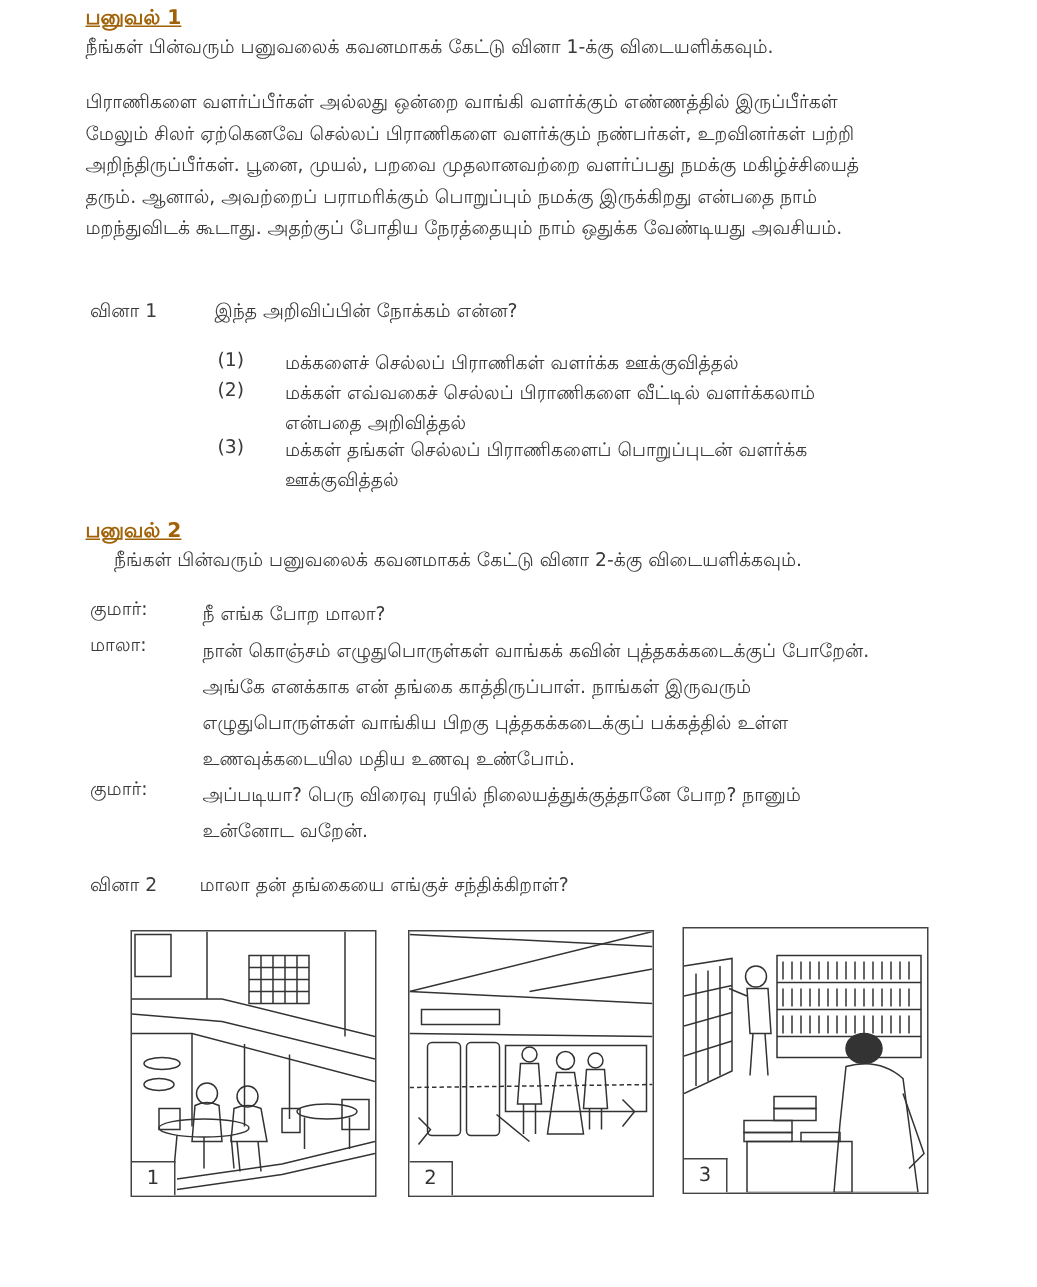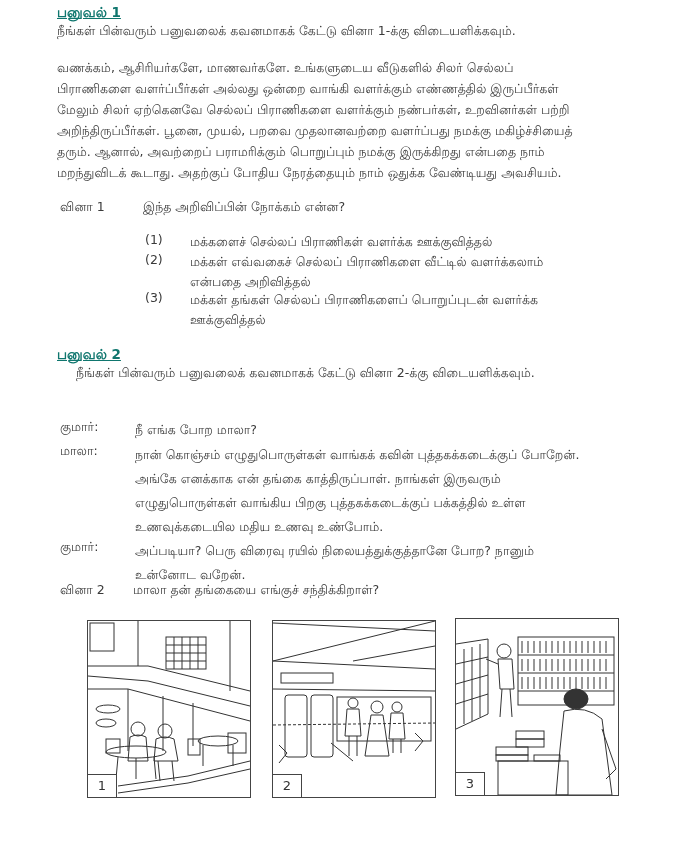--- a/index.html
+++ b/index.html
@@ -3,21 +3,21 @@
   <meta charset="utf-8">
   <style>
     html, body { margin: 0; padding: 0; background: #ffffff; }
     body {
       width: 691px; height: 858px; position: relative; overflow: hidden;
       font-family: "DejaVu Sans", "Liberation Sans", sans-serif;
       color: #3a3a3a;
       font-size: 12.5px;
     }
     .abs { position: absolute; }
-    .heading { font-weight: bold; text-decoration: underline; font-size: 13.5px; color: #0f766e; }
+    .heading { font-weight: bold; text-decoration: underline; font-size: 13.5px; color: #a16207; }
     .line { white-space: nowrap; line-height: 21px; }
     .opt-num { position: absolute; left: 145px; }
     .opt-text { position: absolute; left: 190px; width: 430px; line-height: 20px; }
     .pic {
       position: absolute; border: 1.5px solid #444; background: #fff; overflow: hidden;
     }
     .pic-num {
       position: absolute; left: 0; bottom: 0; width: 28px; height: 22px;
       border-top: 1.5px solid #444; border-right: 1.5px solid #444;
       font-size: 13px; line-height: 22px; text-align: center; background: #fff; color: #333;
@@ -25,21 +25,20 @@
     .footer { font-size: 10px; color: #555; }
     svg { display: block; }
   </style>
 </head>
 <body>
 
 <div class="abs heading" style="left:57px; top:4px;">பனுவல் 1</div>
 <div class="abs line" style="left:57px; top:20px;">நீங்கள் பின்வரும் பனுவலைக் கவனமாகக் கேட்டு வினா 1-க்கு விடையளிக்கவும்.</div>
 
 <div class="abs" style="left:57px; top:57px; width:620px;">
-  <div class="line">வணக்கம், ஆசிரியர்களே, மாணவர்களே. உங்களுடைய வீடுகளில் சிலர் செல்லப்</div>
   <div class="line">பிராணிகளை வளர்ப்பீர்கள் அல்லது ஒன்றை வாங்கி வளர்க்கும் எண்ணத்தில் இருப்பீர்கள்</div>
   <div class="line">மேலும் சிலர் ஏற்கெனவே செல்லப் பிராணிகளை வளர்க்கும் நண்பர்கள், உறவினர்கள் பற்றி</div>
   <div class="line">அறிந்திருப்பீர்கள். பூனை, முயல், பறவை முதலானவற்றை வளர்ப்பது நமக்கு மகிழ்ச்சியைத்</div>
   <div class="line">தரும். ஆனால், அவற்றைப் பராமரிக்கும் பொறுப்பும் நமக்கு இருக்கிறது என்பதை நாம்</div>
   <div class="line">மறந்துவிடக் கூடாது. அதற்குப் போதிய நேரத்தையும் நாம் ஒதுக்க வேண்டியது அவசியம்.</div>
 </div>
 
 <div class="abs" style="left:0; top:199px; width:581px; height:20px;">
   <span class="abs" style="left:60px;">வினா 1</span>
   <span class="abs" style="left:143px;text-align:right;">இந்த அறிவிப்பின் நோக்கம் என்ன?</span>
@@ -64,21 +63,21 @@
     <div class="opt-text">
       <div>மக்கள் தங்கள் செல்லப் பிராணிகளைப் பொறுப்புடன் வளர்க்க</div>
       <div>ஊக்குவித்தல்</div>
     </div>
   </div>
 </div>
 
 <div class="abs heading" style="left:57px; top:346px;">பனுவல் 2</div>
 <div class="abs line" style="left:57px; top:362px;margin-left:19px;">நீங்கள் பின்வரும் பனுவலைக் கவனமாகக் கேட்டு வினா 2-க்கு விடையளிக்கவும்.</div>
 
-<div class="abs" style="left:0; top:398px; width:627px; height:170px;margin-top:21px;">
+<div class="abs" style="left:0; top:398px; width:627px; height:170px;">
   <div class="abs" style="top:0; left:0; width:691px;">
     <span class="abs" style="left:60px;">குமார்:</span>
     <div class="abs" style="left:135px; line-height:23px;">
       <div class="line">நீ எங்க போற மாலா?</div>
     </div>
   </div>
   <div class="abs" style="top:24px; left:0; width:691px;">
     <span class="abs" style="left:60px;">மாலா:</span>
     <div class="abs" style="left:135px;">
       <div class="line" style="line-height:24px;">நான் கொஞ்சம் எழுதுபொருள்கள் வாங்கக் கவின் புத்தகக்கடைக்குப் போறேன்.</div>

